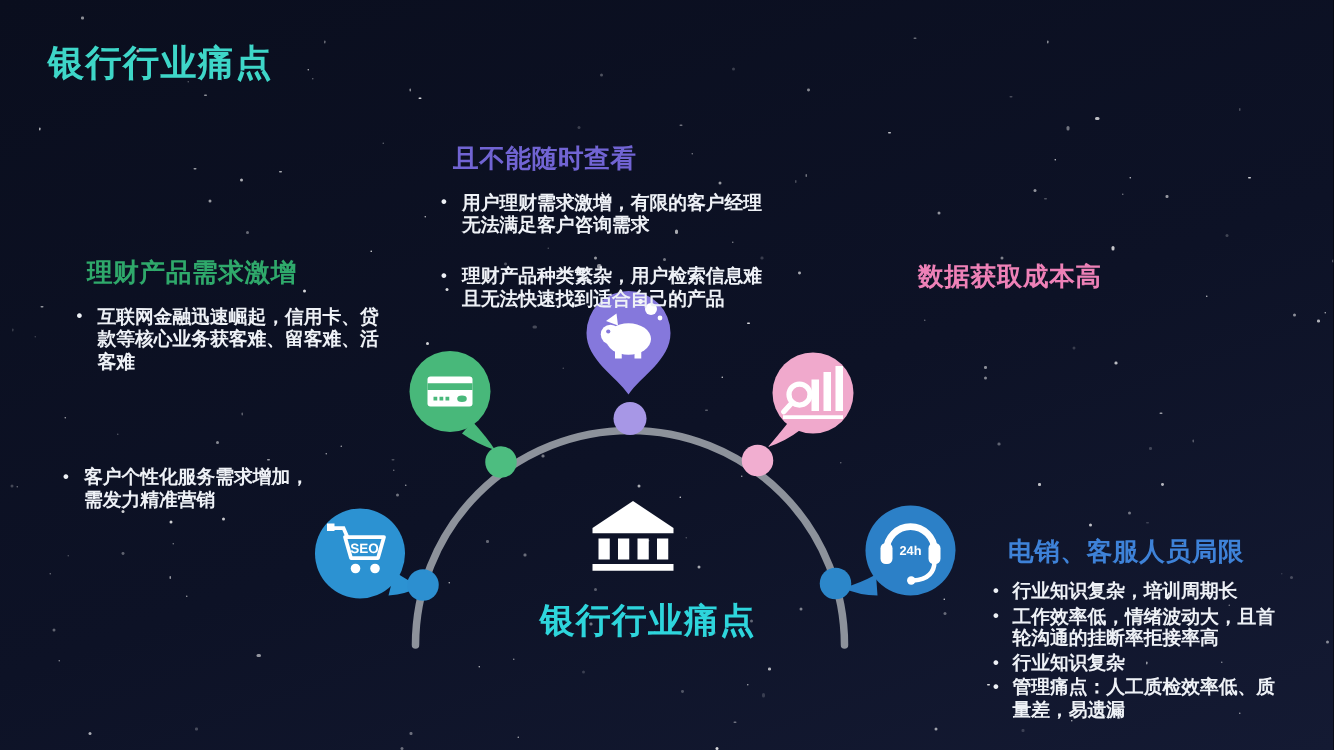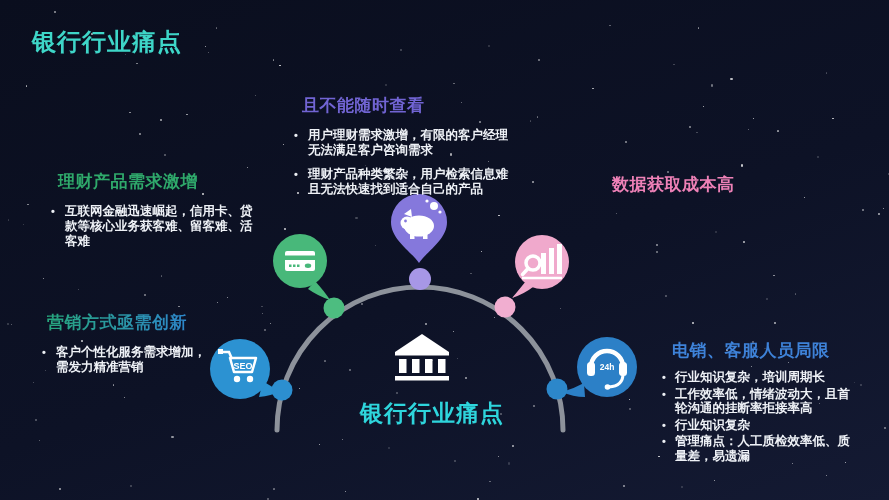--- a/index.html
+++ b/index.html
@@ -15,31 +15,31 @@
     font-size:24px;font-weight:bold;letter-spacing:1px;
   }
   .center-label{
     position:absolute;left:342px;top:398px;width:180px;z-index:3;
     text-align:center;font-size:23px;font-weight:bold;letter-spacing:1px;
   }
   .panel{position:absolute;z-index:3;color:#eef1f6;}
   .panel h2{margin:0 0 11px 0;font-size:17px;font-weight:bold;letter-spacing:.5px;}
   .panel ul{list-style:none;margin:0;padding:0;}
   .panel li{position:relative;font-size:12.5px;line-height:15px;font-weight:bold;padding-left:15px;}
-  .panel li+li{margin-top:9px;}
+  .panel li+li{margin-top:19px;}
   .panel li::before{content:"•";position:absolute;left:1px;top:0;font-size:11px;color:#eef1f6;}
   .p-core{left:50px;top:170px;width:208px;}   .p-core h2{margin-left:8px;}
   .p-wealth{left:293px;top:94px;width:218px;} .p-wealth h2{margin-left:9px;}
   .p-data{left:600px;top:173px;width:245px;}  .p-data h2{margin-left:12px;margin-bottom:9px;} .p-data li{padding-left:14px;}
   .p-marketing{left:41px;top:311px;width:172px;} .p-marketing h2{margin-left:6px;}
   .p-marketing h2{
     background-image:linear-gradient(90deg,var(--c1,#27a87d),var(--c2,#2e80d9));
     -webkit-background-clip:text;background-clip:text;color:transparent;
   }
-  .p-staff{left:658px;top:339px;width:200px;} .p-staff h2{margin-left:14px;margin-bottom:8px;}
+  .p-staff{left:658px;top:356px;width:200px;} .p-staff h2{margin-left:14px;margin-bottom:8px;}
   .p-staff li{padding-left:17px;line-height:14.5px;}
   .p-staff li+li{margin-top:2px;}
   .p-staff li::before{left:4px;}
   .diagram{position:absolute;left:0;top:0;z-index:2;}
 </style>
 </head>
 <body>
 
 <div class="stage">
 
@@ -233,21 +233,20 @@
     </ul>
   </section>
 
   <section class="panel p-data">
     <h2 style="color: rgb(238, 129, 183);">数据获取成本高</h2>
     <ul>
     </ul>
   </section>
 
   <section class="panel p-marketing">
-    <h2 style="--c1: #27a87d; --c2: #2e80d9;">营销方式亟需创新</h2>
     <ul>
       <li>客户个性化服务需求增加，需发力精准营销</li>
     </ul>
   </section>
 
   <section class="panel p-staff">
     <h2 style="color: rgb(62, 130, 216);">电销、客服人员局限</h2>
     <ul>
       <li>行业知识复杂，培训周期长</li>
       <li>工作效率低，情绪波动大，且首轮沟通的挂断率拒接率高</li>

